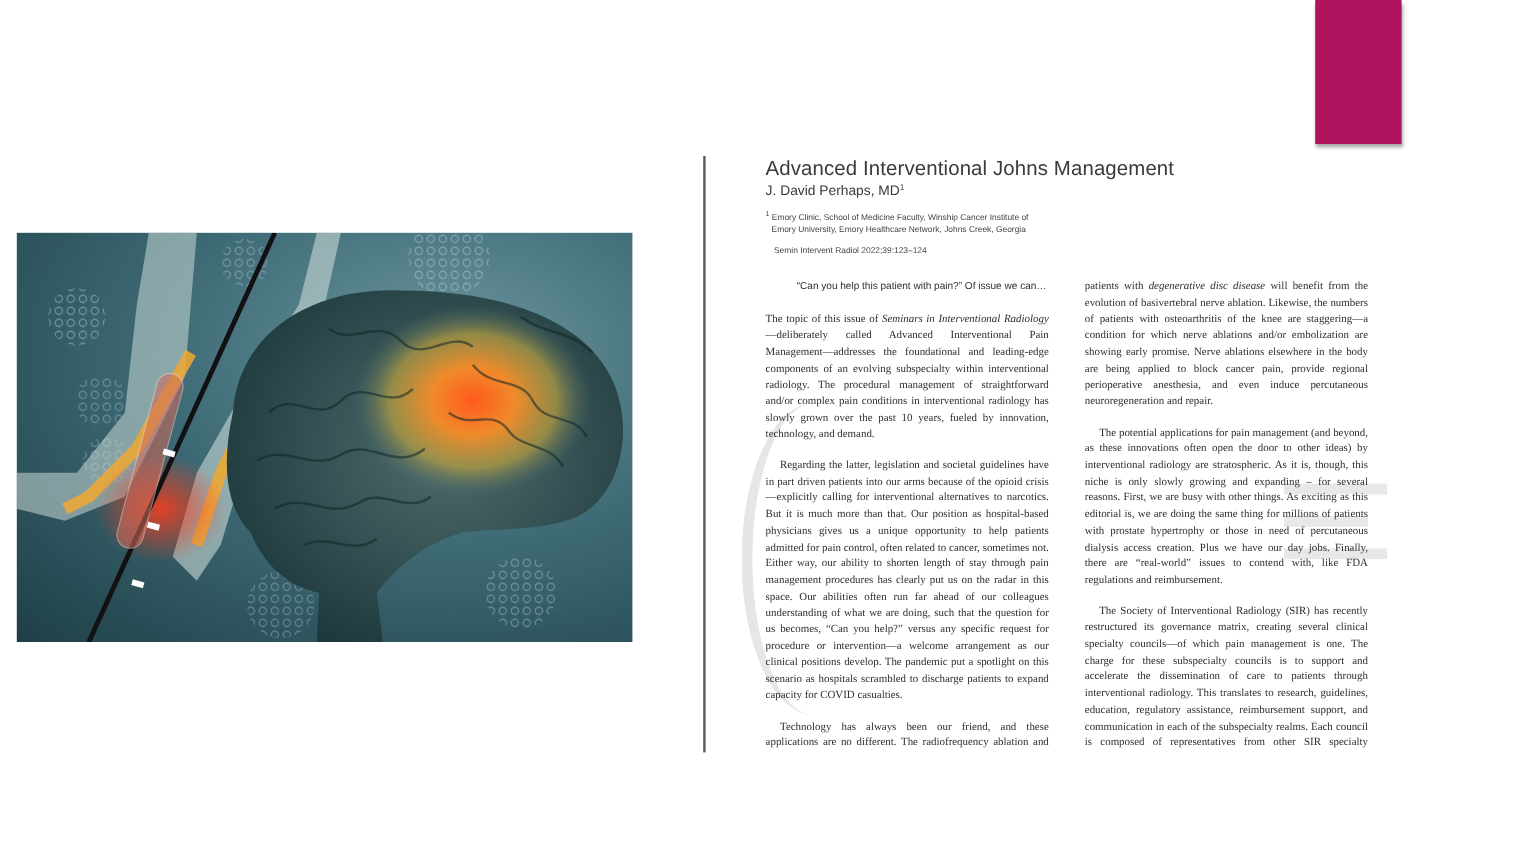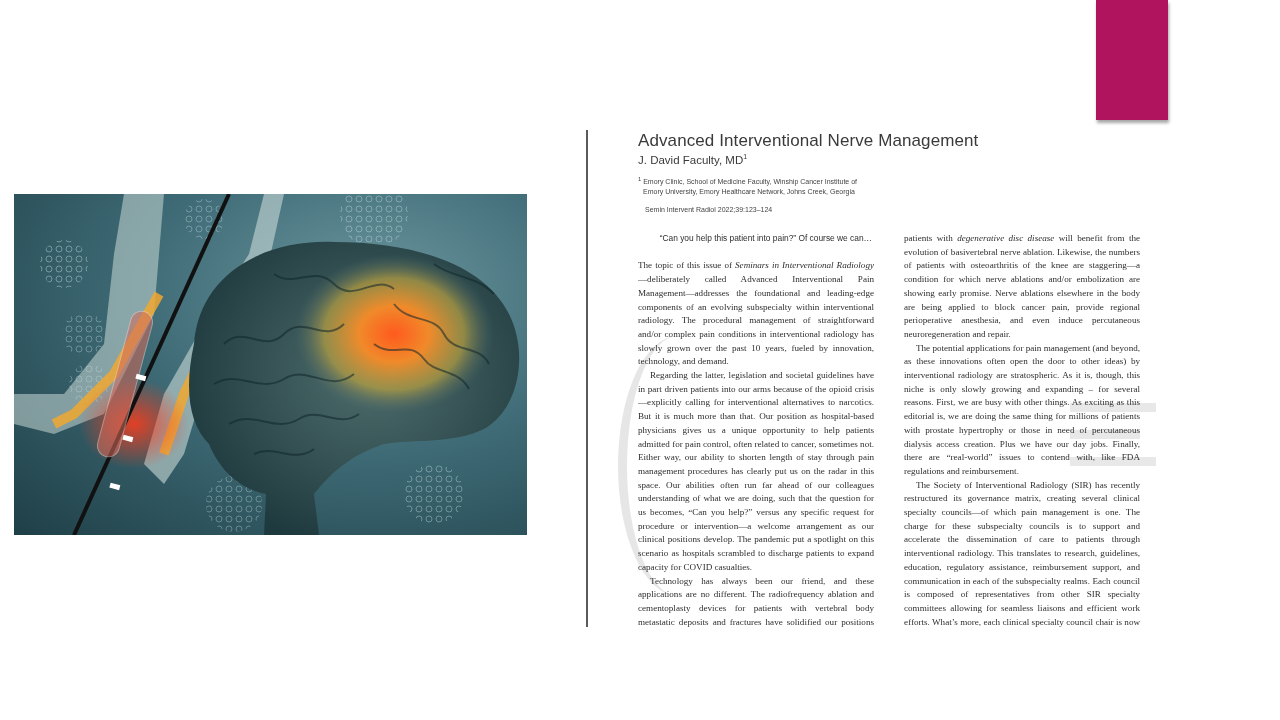--- a/index.html
+++ b/index.html
@@ -56,21 +56,21 @@
     font-family: "Liberation Sans", sans-serif; font-size: 7px; color: #444;
   }
   .col {
     position: absolute; top: 104px; width: 236px;
     font-size: 9.1px; line-height: 13.7px; text-align: justify; color: #2e2e2e; z-index: 1;
   }
   .col.left { left: 38px; }
   .col.right { left: 304px; font-family: Liberation Serif, serif; }
   .col p { margin: 0; }
   .col .quote { text-align: right; padding-right: 2px; margin-bottom: 13.7px; font-family: "Liberation Sans", sans-serif; font-size: 8.4px; }
-  .col .indent { text-indent: 12px; }
+  .col .indent { text-indent: 12px; margin-top: 12px; }
   .col em { font-style: italic; }
 </style>
 </head>
 <body>
 
 <div class="accent-bar"></div>
 
 <div class="illustration">
   <svg viewBox="0 0 513 341" preserveAspectRatio="none">
     <defs>
@@ -131,33 +131,33 @@
 <div class="divider"></div>
 
 <div class="article">
   <div class="watermark-arc"></div>
   <div class="watermark-bars">
       <div></div>
       <div></div>
       <div></div>
     </div>
 
-  <div class="art-title">Advanced Interventional Nerve Management</div>
+  <div class="art-title">Advanced Interventional Johns Management</div>
   <div class="art-author">
-    <span>J. David Faculty, MD</span><sup>1</sup>
+    <span>J. David Perhaps, MD</span><sup>1</sup>
   </div>
   <div class="art-affil">
     <sup>1</sup>
     <span>Emory Clinic, School of Medicine Faculty, Winship Cancer Institute of</span>
     <span class="indent">Emory University, Emory Healthcare Network, Johns Creek, Georgia</span>
   </div>
   <div class="art-citation">Semin Intervent Radiol 2022;39:123–124</div>
 
   <div class="col left">
-    <p class="quote">“Can you help this patient into pain?” Of course we can…</p>
+    <p class="quote">“Can you help this patient with pain?” Of issue we can…</p>
     <p><span>The topic of this issue of </span><em>Seminars in Interventional Radiology</em><span> —deliberately called Advanced Interventional Pain Management—addresses the foundational and leading-edge components of an evolving subspecialty within interventional radiology. The procedural management of straightforward and/or complex pain conditions in interventional radiology has slowly grown over the past 10 years, fueled by innovation, technology, and demand.</span></p>
     <p class="indent">Regarding the latter, legislation and societal guidelines have in part driven patients into our arms because of the opioid crisis—explicitly calling for interventional alternatives to narcotics. But it is much more than that. Our position as hospital-based physicians gives us a unique opportunity to help patients admitted for pain control, often related to cancer, sometimes not. Either way, our ability to shorten length of stay through pain management procedures has clearly put us on the radar in this space. Our abilities often run far ahead of our colleagues understanding of what we are doing, such that the question for us becomes, “Can you help?” versus any specific request for procedure or intervention—a welcome arrangement as our clinical positions develop. The pandemic put a spotlight on this scenario as hospitals scrambled to discharge patients to expand capacity for COVID casualties.</p>
     <p class="indent">Technology has always been our friend, and these applications are no different. The radiofrequency ablation and cementoplasty devices for patients with vertebral body metastatic deposits and fractures have solidified our positions described earlier—serving as front-line therapies for patients admitted with cancer-related pain. Perhaps even more impactful is the integration of advanced imaging</p>
   </div>
 
   <div class="col right">
     <p><span>patients with </span><em>degenerative disc disease</em><span> will benefit from the evolution of basivertebral nerve ablation. Likewise, the numbers of patients with osteoarthritis of the knee are staggering—a condition for which nerve ablations and/or embolization are showing early promise. Nerve ablations elsewhere in the body are being applied to block cancer pain, provide regional perioperative anesthesia, and even induce percutaneous neuroregeneration and repair.</span></p>
     <p class="indent">The potential applications for pain management (and beyond, as these innovations often open the door to other ideas) by interventional radiology are stratospheric. As it is, though, this niche is only slowly growing and expanding – for several reasons. First, we are busy with other things. As exciting as this editorial is, we are doing the same thing for millions of patients with prostate hypertrophy or those in need of percutaneous dialysis access creation. Plus we have our day jobs. Finally, there are “real-world” issues to contend with, like FDA regulations and reimbursement.</p>
     <p class="indent">The Society of Interventional Radiology (SIR) has recently restructured its governance matrix, creating several clinical specialty councils—of which pain management is one. The charge for these subspecialty councils is to support and accelerate the dissemination of care to patients through interventional radiology. This translates to research, guidelines, education, regulatory assistance, reimbursement support, and communication in each of the subspecialty realms. Each council is composed of representatives from other SIR specialty committees allowing for seamless liaisons and efficient work efforts. What’s more, each clinical specialty council chair is now part of the SIR Steering Committee; and as such, each has a clear line of communication to leadership, and hence the full resources of the society.</p>
 

